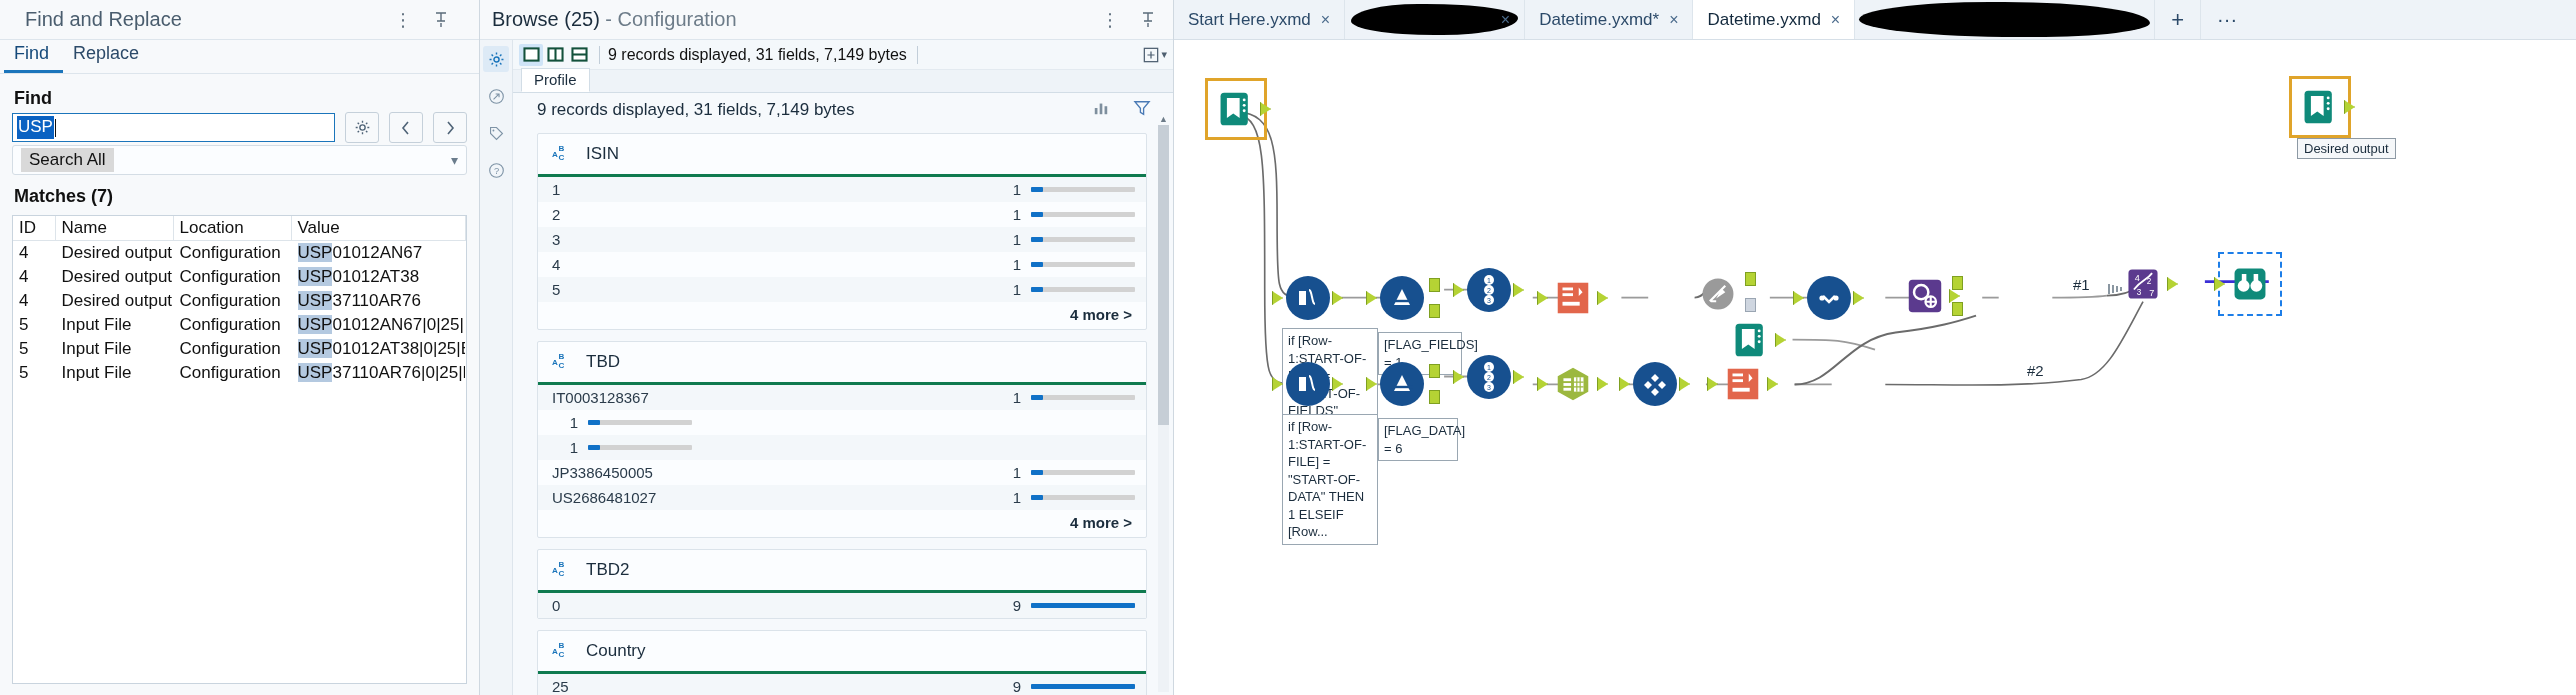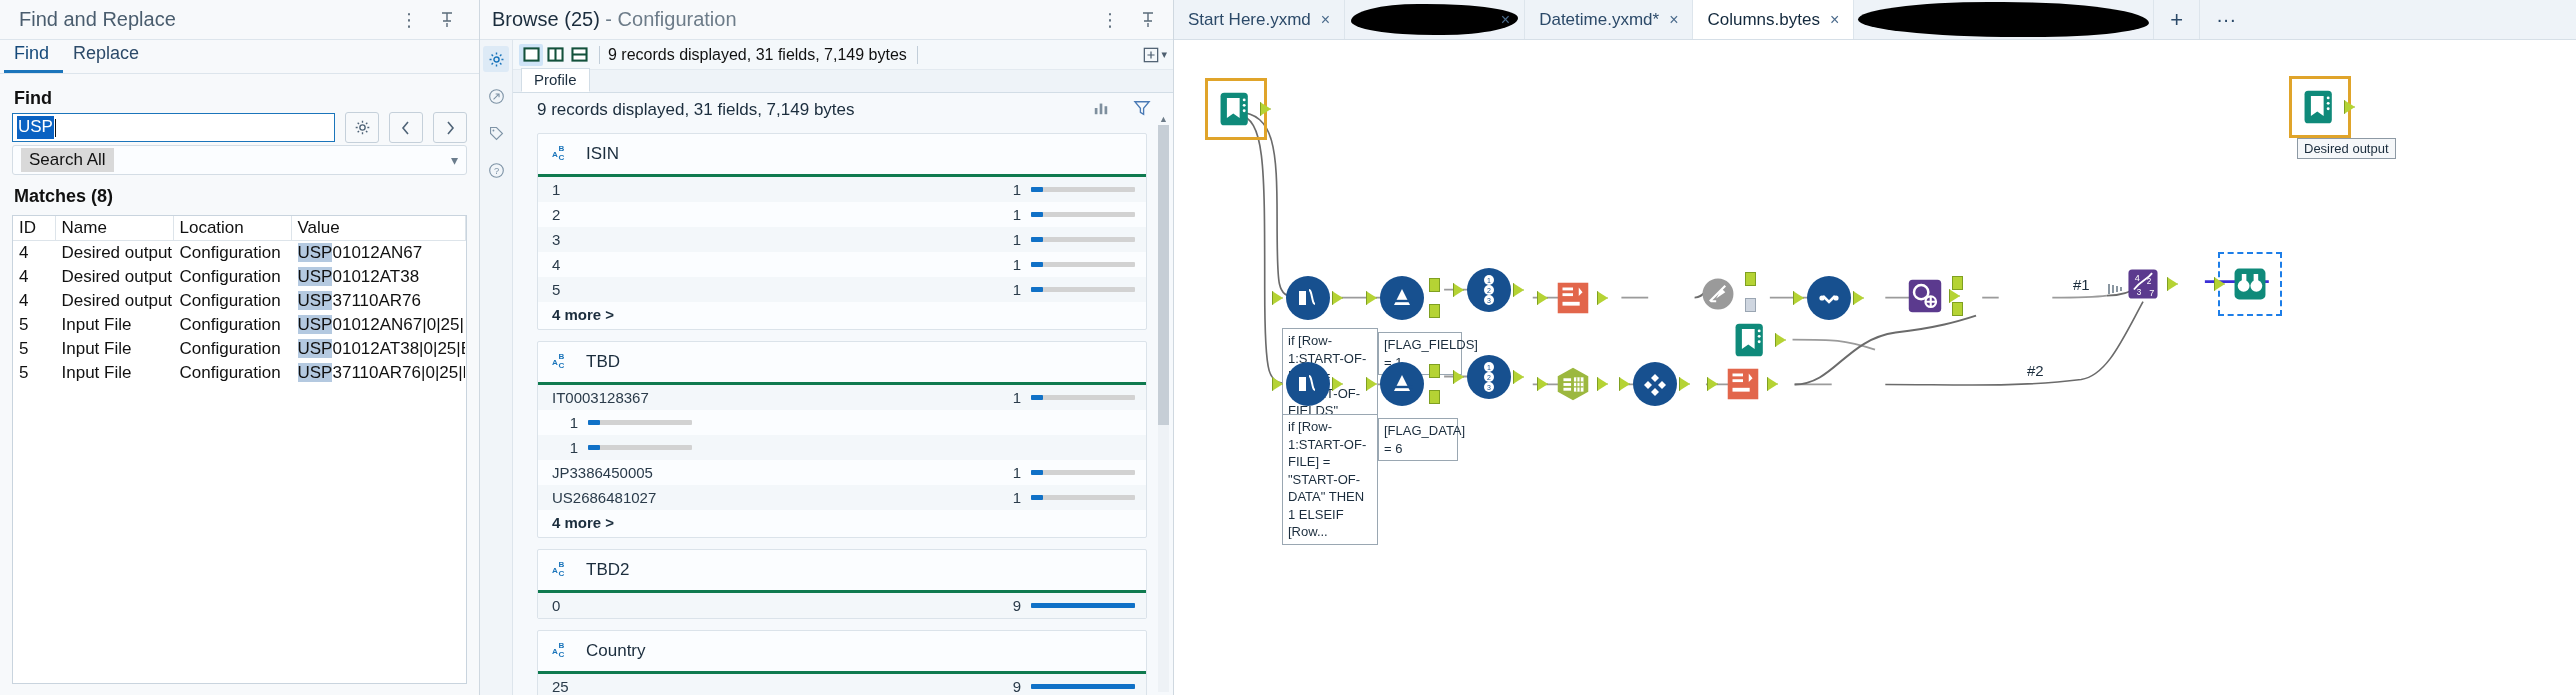--- a/index.html
+++ b/index.html
@@ -16,21 +16,21 @@
   
   .far-panel {
     width: 480px; height: 696px;
     background: #f7f9fb;
     border-right: 1px solid #cfd8e0;
     display: flex; flex-direction: column;
     position: relative;
   }
   .far-title-bar {
     height: 40px; display: flex; align-items: center;
-    padding: 0 19px; background: #f7f9fb;
+    padding: 0 25px; background: #f7f9fb;
     border-bottom: 1px solid #dde5ec;
   }
   .far-title {
     font-size: 20px; color: #4a5d6e; font-weight: 400; flex: 1;
   }
   .far-title-icons { display: flex; align-items: center; gap: 22px; padding-right: 6px; }
   .ico-btn { cursor: pointer; color: #5a6b7a; display: flex; align-items: center; justify-content: center; }
   .kebab { font-size: 18px; letter-spacing: 0; line-height: 1; }
 
   .far-tabs {
@@ -143,21 +143,21 @@
   .card-head { display: flex; align-items: center; gap: 14px; padding: 9px 12px 9px 14px; }
   .card-title { font-size: 17px; color: #1b2d3d; }
   .card-rule { height: 3px; background: #0f7a4f; }
   .card-rows { }
   .drow { display: flex; align-items: center; height: 25px; padding: 0 11px 0 14px; }
   .drow.alt { background: #f3f7fa; }
   .dval { font-size: 15px; color: #2a3b4a; flex: 1; white-space: nowrap; overflow: hidden; }
   .dcount { font-size: 15px; color: #2a3b4a; width: 26px; text-align: right; margin-right: 10px; }
   .dbar { width: 104px; height: 5px; background: #d2d2d2; border-radius: 1px; position: relative; }
   .dbar > i { position: absolute; left: 0; top: 0; bottom: 0; background: #1071c7; border-radius: 1px; display: block; }
-  .more { font-size: 15px; font-weight: bold; color: #1b2d3d; padding: 4px 14px 6px 14px; cursor: pointer; }
+  .more { font-size: 15px; font-weight: bold; color: #1b2d3d; padding: 4px 14px 6px 14px; cursor: pointer; text-align: right; }
 
   .v-scroll {
     position: absolute; right: 4px; top: 32px; bottom: 4px; width: 11px; background: #eef2f6;
   }
   .v-thumb { position: absolute; top: 0; left: 0; width: 11px; height: 300px; background: #c6ced6; }
   .v-arrow { position: absolute; right: 4px; width: 11px; height: 12px; display: flex; align-items: center; justify-content: center; font-size: 9px; color: #6d7c89; }
 
   
   .canvas-panel { flex: 1; height: 696px; background: #ffffff; position: relative; display: flex; flex-direction: column; }
   .tab-bar {
@@ -257,21 +257,21 @@
               <path d="M4 2l5 6-5 6" fill="none" stroke="#4f6377" stroke-width="1.6"></path>
             </svg>
         </div>
       </div>
 
       <div class="select-box">
         <span class="select-chip">Search All</span>
         <span class="select-caret">▾</span>
       </div>
 
-      <div class="matches-label">Matches (8)</div>
+      <div class="matches-label">Matches (7)</div>
 
       <div class="matches-wrap">
         <table class="matches">
           <thead>
             <tr>
               <th class="col-id">ID</th>
               <th class="col-name">Name</th>
               <th class="col-loc">Location</th>
               <th>Value</th>
             </tr>
@@ -574,21 +574,21 @@
       </div>
       <div class="wtab redacted">
         <span class="redact-blob"></span>
         <span class="x" style="position:relative;z-index:2;margin-left:auto">×</span>
       </div>
       <div class="wtab">
         <span>Datetime.yxmd*</span>
         <span class="x">×</span>
       </div>
       <div class="wtab active">
-        <span>Columns.bytes</span>
+        <span>Datetime.yxmd</span>
         <span class="x">×</span>
       </div>
       <div class="wtab redacted" style="min-width:300px">
         <span class="redact-blob2"></span>
       </div>
       <div class="tab-plus">+</div>
       <div class="tab-more">···</div>
     </div>
 
     <div class="canvas">

